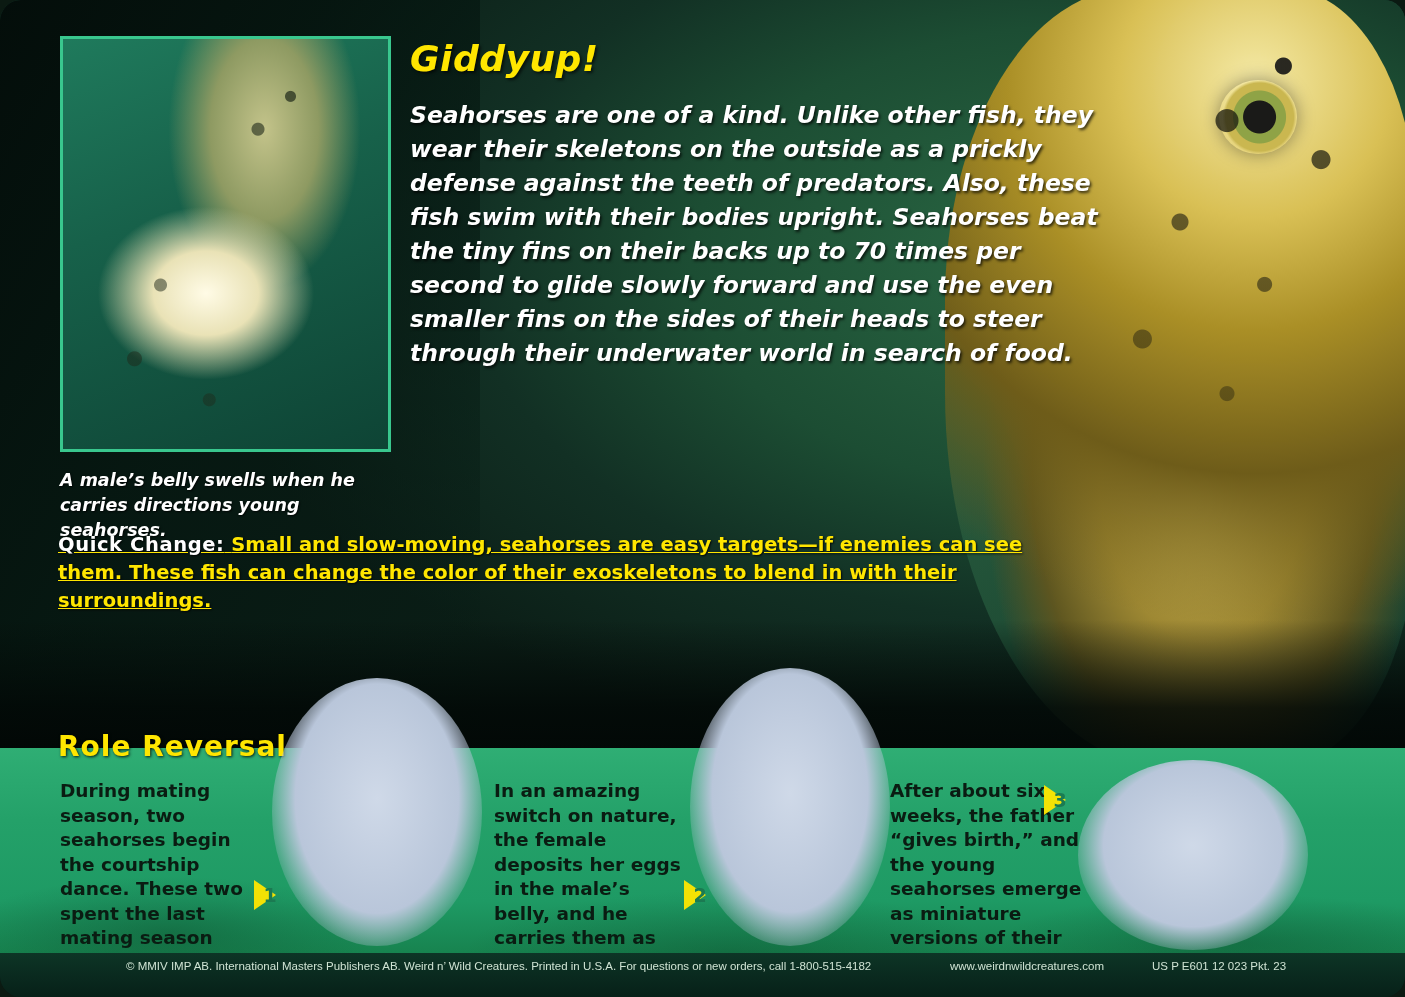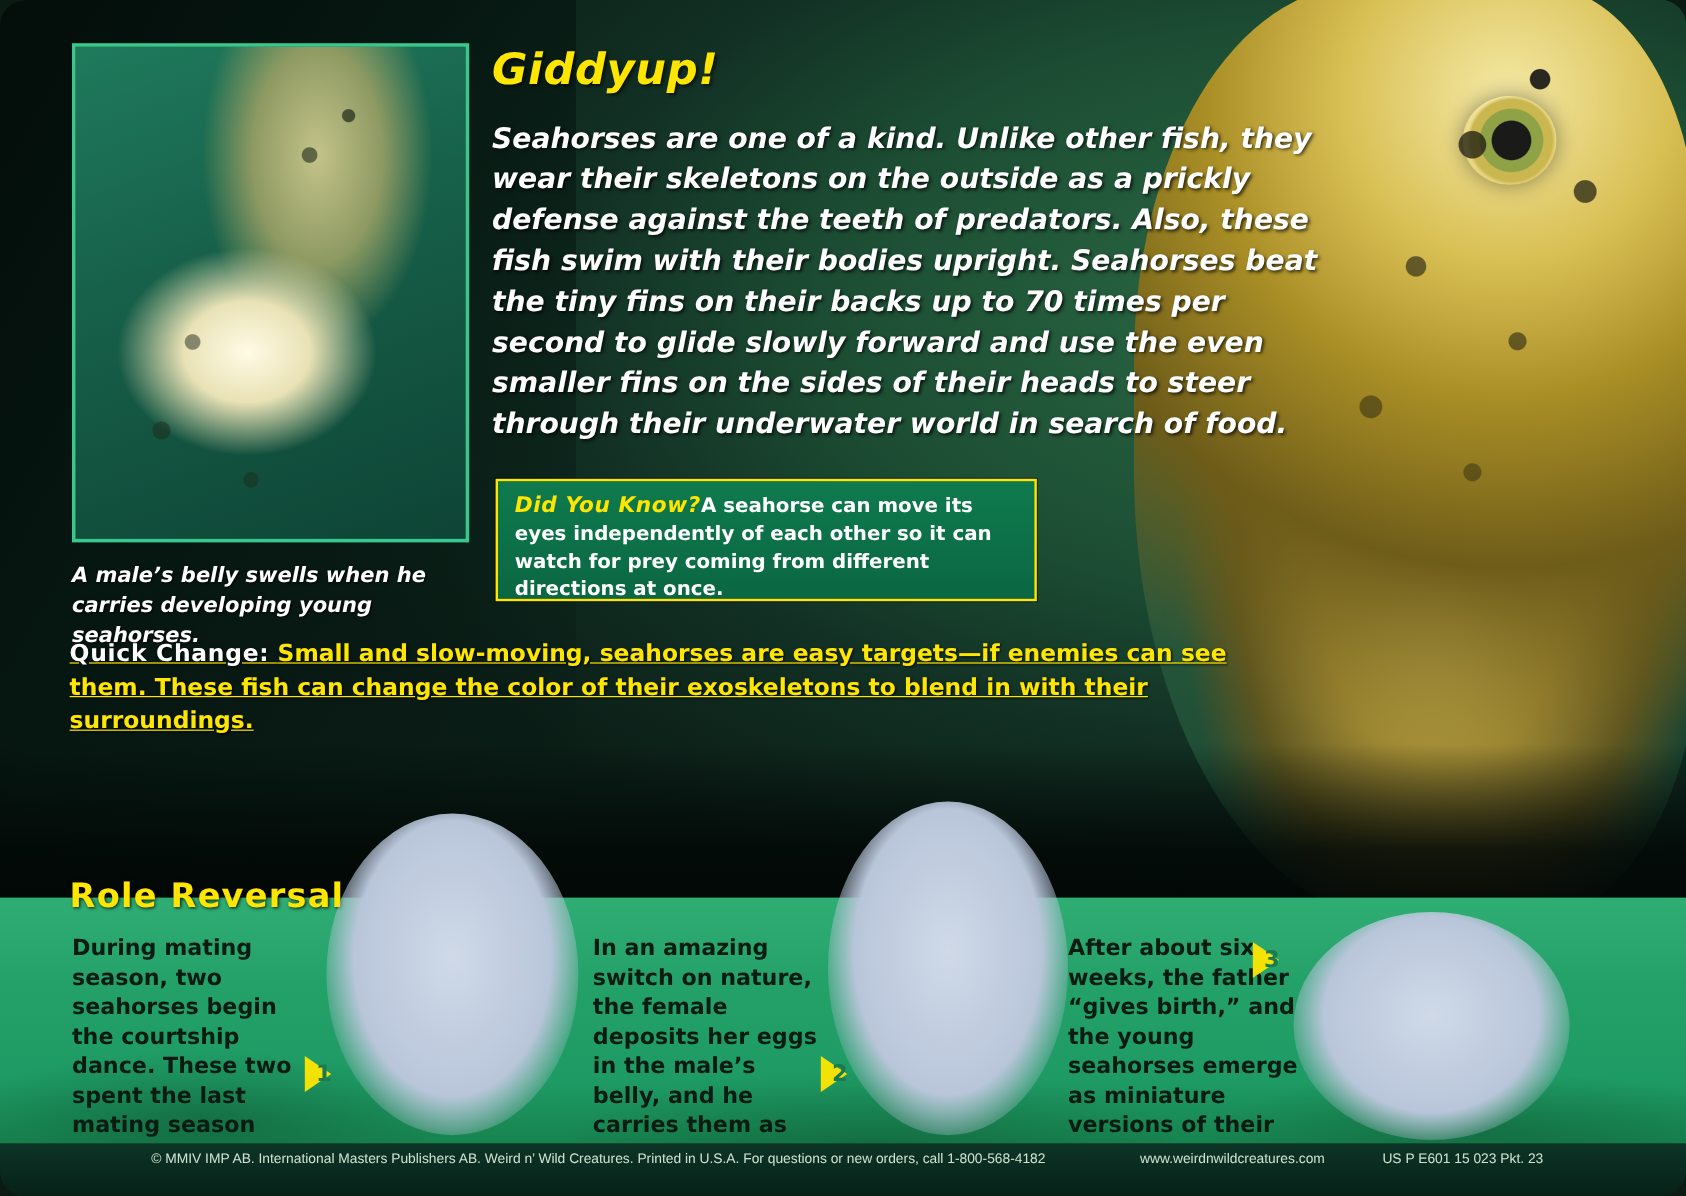--- a/index.html
+++ b/index.html
@@ -283,27 +283,22 @@
   </div>
 
   <div class="bg-bottom-dark"></div>
 
   <div class="photo-inset"></div>
 
   <div class="title-giddyup">Giddyup!</div>
 
   <div class="intro">Seahorses are one of a kind. Unlike other fish, they wear their skeletons on the outside as a prickly defense against the teeth of predators. Also, these fish swim with their bodies upright. Seahorses beat the tiny fins on their backs up to 70 times per second to glide slowly forward and use the even smaller fins on the sides of their heads to steer through their underwater world in search of food.</div>
 
-  <div class="caption-left">A male’s belly swells when he carries developing young seahorses.</div>
-
-  <div class="dyk-box">
-    <div class="dyk-inner">
-      <span class="dyk-label">Did You Know?</span><span>A seahorse can move its eyes independently of each other so it can watch for prey coming from different directions at once.</span>
-    </div>
-  </div>
+  <div class="caption-left">A male’s belly swells when he carries directions young seahorses.</div>
+
 
   <div class="fact" id="fact-quick">
     <span class="head">Quick Change:</span>
     <span>Small and slow-moving, seahorses are easy targets—if enemies can see them. These fish can change the color of their exoskeletons to blend in with their surroundings.</span>
   </div>
 
 
   <div class="panel"></div>
 
   <div class="role-title">Role Reversal</div>
@@ -326,17 +321,17 @@
 
   <div class="step-text" id="step-text-1">During mating season, two seahorses begin the courtship dance. These two spent the last mating season together, so they know the ritual well.</div>
   <div class="step-text" id="step-text-2">In an amazing switch on nature, the female deposits her eggs in the male’s belly, and he carries them as the young develop inside him.</div>
   <div class="step-text" id="step-text-3">After about six weeks, the father “gives birth,” and the young seahorses emerge as miniature versions of their parents.</div>
 
   <div class="step-num" id="step-num-1"><span>1</span></div>
   <div class="step-num" id="step-num-2"><span>2</span></div>
   <div class="step-num" id="step-num-3"><span>3</span></div>
 
   <div class="footer"></div>
-  <div class="footer-text" id="footer-legal">© MMIV IMP AB. International Masters Publishers AB. Weird n’ Wild Creatures.  Printed in U.S.A.  For questions or new orders, call  1-800-568-4182</div>
+  <div class="footer-text" id="footer-legal">© MMIV IMP AB. International Masters Publishers AB. Weird n’ Wild Creatures.  Printed in U.S.A.  For questions or new orders, call  1-800-515-4182</div>
   <div class="footer-text" id="footer-site">www.weirdnwildcreatures.com</div>
-  <div class="footer-text" id="footer-code">US P E601 15 023 Pkt. 23</div>
+  <div class="footer-text" id="footer-code">US P E601 12 023 Pkt. 23</div>
 
 </div>
 
 </body></html>

